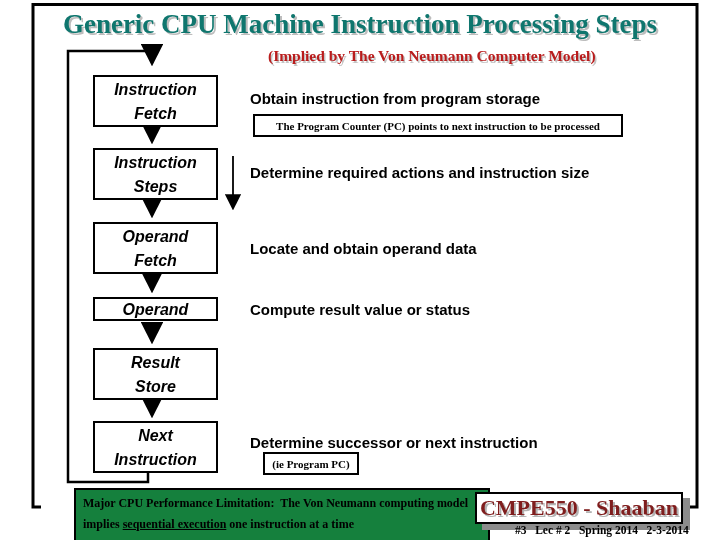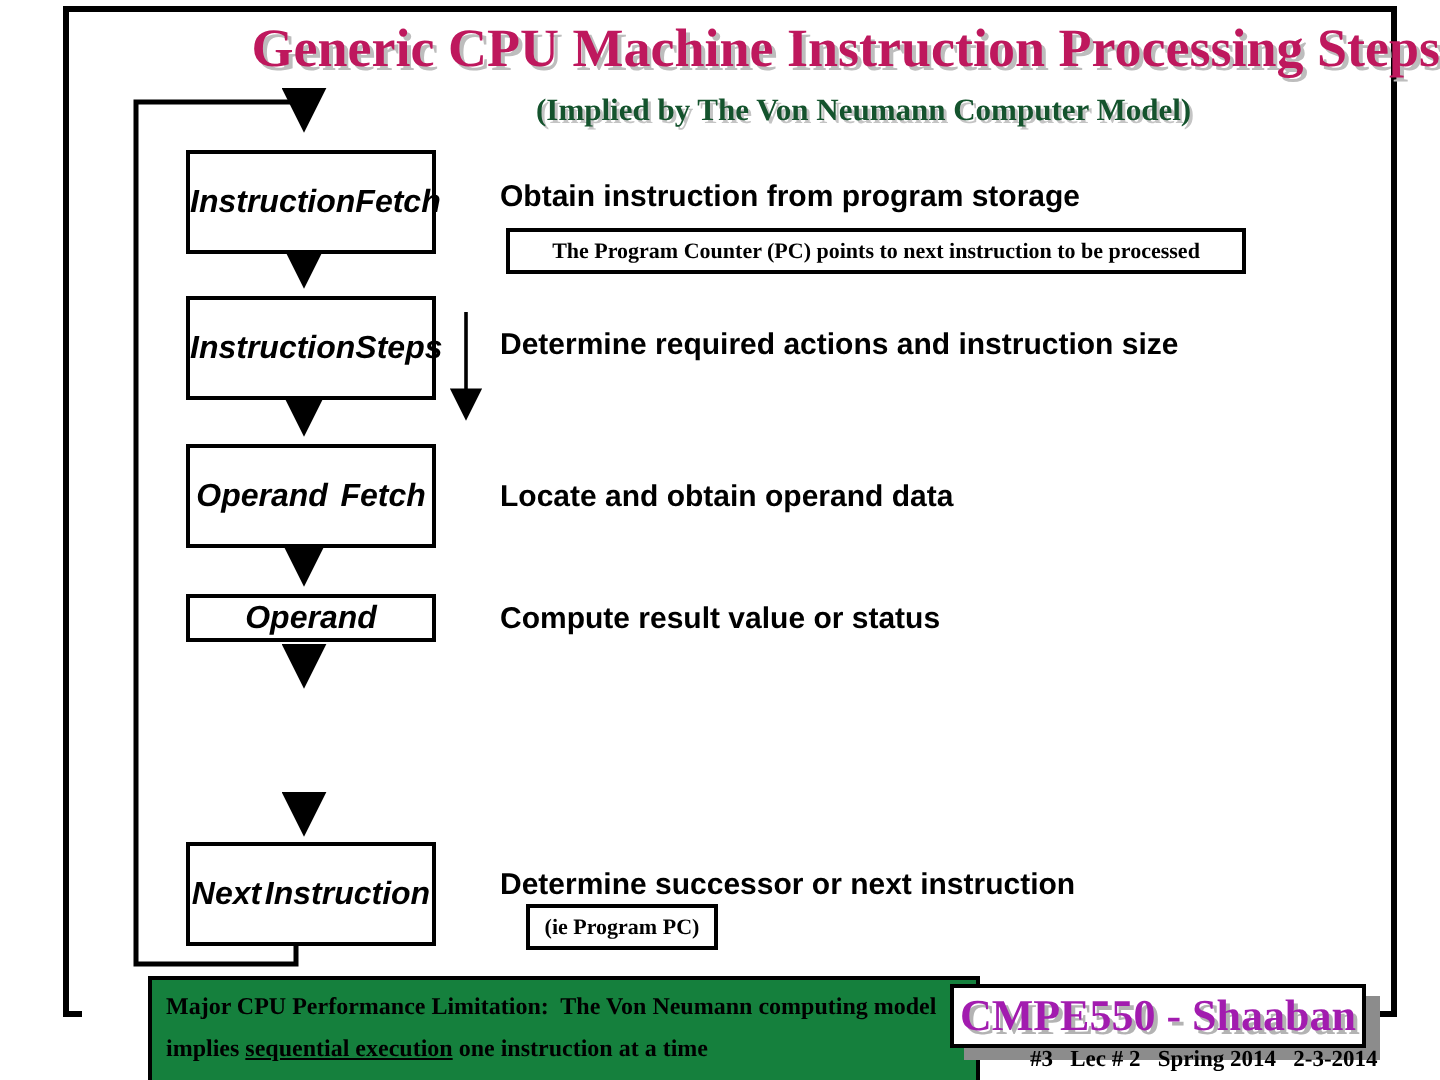--- a/index.html
+++ b/index.html
@@ -8,41 +8,41 @@
     width:720px;height:540px;
     background:#fff;
     overflow:hidden;
     font-family:"Liberation Serif", serif;
   }
   .abs{position:absolute;}
   svg.lines{position:absolute;left:0;top:0;width:720px;height:540px;z-index:1;}
 
   .page-title{
     left:0;right:0;top:9px;
-    text-align:right;
+    text-align:center;
     font:bold 27px "Liberation Serif", serif;
-    color:#be185d;
+    color:#0f766e;
     text-shadow:2px 2px 0 #bdbdbd;
     z-index:3;
     white-space:nowrap;
   }
   .page-subtitle{
     left:268px;top:47px;
     font:bold 15.5px "Liberation Serif", serif;
-    color:#14532d;
+    color:#b91c1c;
     text-shadow:1.5px 1.5px 0 #c4c4c4;
     z-index:3;
     white-space:nowrap;
   }
 
   .step-box{
     left:93px;width:121px;
     border:2.5px solid #000;
     background:#fff;
-    display:flex;flex-direction:row;
+    display:flex;flex-direction:column;
     justify-content:space-around;align-items:center;
     z-index:2;
   }
   .step-box span{
     font:bold italic 16px "Liberation Sans", sans-serif;
     color:#000;line-height:17px;
   }
 
   .desc{
     font:bold 15px "Liberation Sans", sans-serif;
@@ -67,21 +67,21 @@
     color:#000;white-space:pre;line-height:21px;
   }
   .underlined{text-decoration:underline;}
 
   .course-badge{
     left:475px;top:492px;width:204px;height:28px;
     border:2.5px solid #000;background:#fff;
     box-shadow:7px 6px 0 #8c8c8c;
     text-align:center;
     font:bold 22px "Liberation Serif", serif;
-    line-height:28px;color:#a21caf;
+    line-height:28px;color:#7f1d1d;
     text-shadow:2px 2px 0 #b3b3b3;
     z-index:3;
     white-space:nowrap;
   }
   .slide-info{
     left:515px;top:524px;
     font:bold 11.5px "Liberation Serif", serif;
     color:#000;white-space:pre;z-index:3;
   }
 </style>
@@ -123,20 +123,24 @@
     <span>Instruction</span>
     <span>Steps</span>
   </div>
   <div class="abs step-box" style="top:222px;height:48px;">
     <span>Operand</span>
     <span>Fetch</span>
   </div>
   <div class="abs step-box" style="top:297px;height:20px;">
     <span>Operand</span>
   </div>
+  <div class="abs step-box" style="top:348px;height:48px;">
+    <span>Result</span>
+    <span>Store</span>
+  </div>
   <div class="abs step-box" style="top:421px;height:48px;">
     <span>Next</span>
     <span>Instruction</span>
   </div>
 
   <div class="abs desc" style="left:250px;top:90px;">Obtain instruction from program storage</div>
   <div class="abs note-box" style="left:253px;top:114px;width:366px;height:19px;">
     <span>The Program Counter (PC) points to next instruction to be processed</span>
   </div>
   <div class="abs desc" style="left:250px;top:164px;">Determine required actions and instruction size</div>

